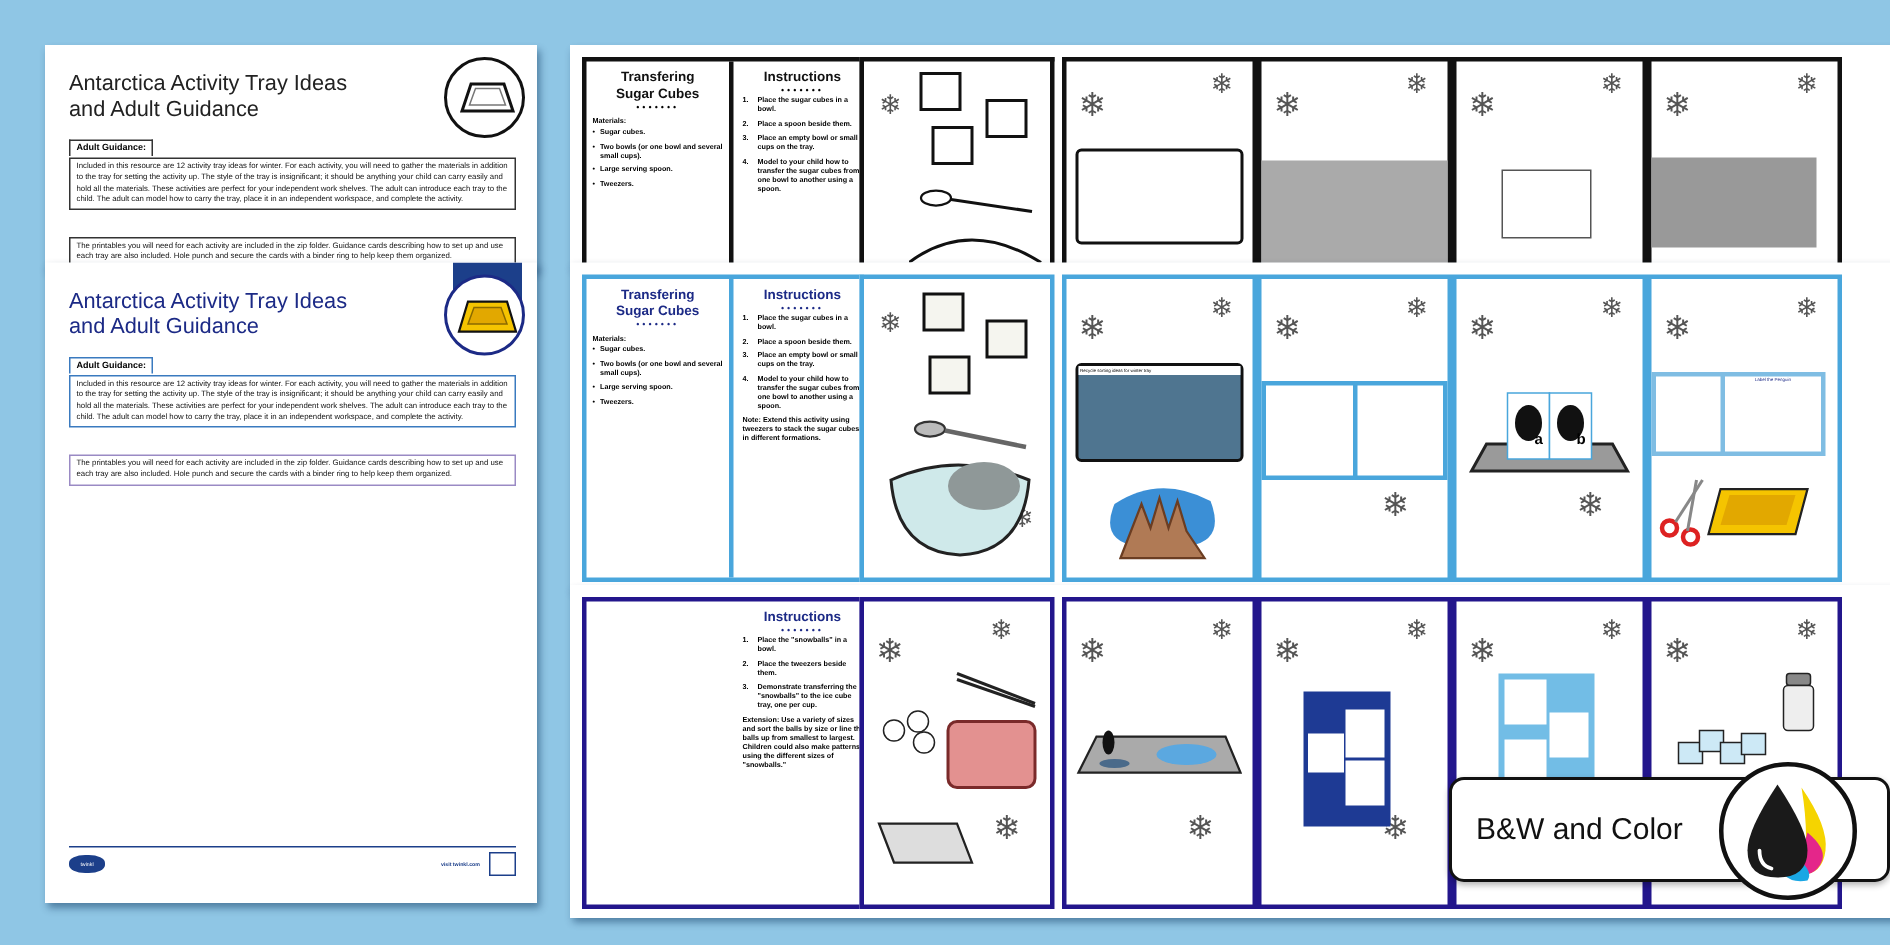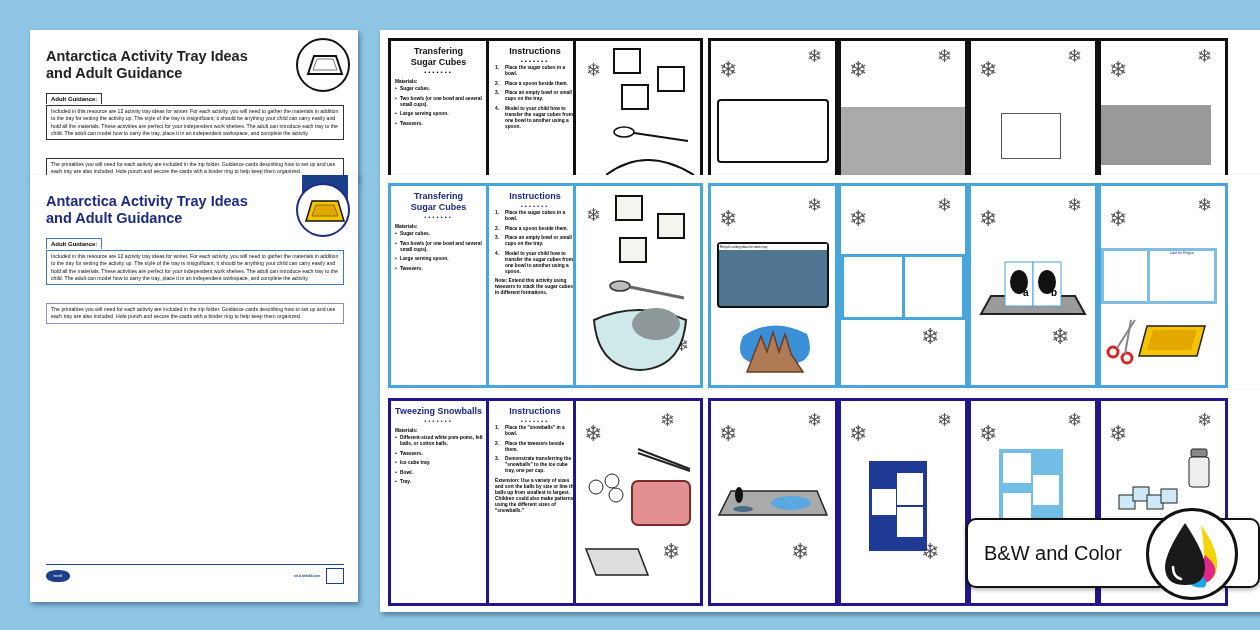--- a/index.html
+++ b/index.html
@@ -5,21 +5,21 @@
   * { box-sizing: border-box; margin: 0; padding: 0; }
   html, body { width: 1260px; height: 630px; overflow: hidden; }
   body { background: #8fc6e5; font-family: "Liberation Sans", sans-serif; position: relative; }
 
   
   .doc { position: absolute; left: 30px; width: 328px; background: #fff;
          box-shadow: 2px 3px 5px rgba(0,40,80,.45); }
   .doc.back  { top: 30px;  height: 150px; }
   .doc.front { top: 175px; height: 427px; }
   .doc .title { position: absolute; left: 16px; top: 18px; width: 240px;
-                font-size: 14.5px; font-weight: bold; line-height: 17px; }
+                font-size: 14.5px; font-weight: normal; line-height: 17px; }
   .doc.back .title { color: #222; }
   .doc.front .title { color: #1c2a86; }
   .doc .tab { position: absolute; right: 12px; top: 0; width: 46px; height: 36px; }
   .doc .badge { position: absolute; right: 8px; top: 8px; width: 54px; height: 54px;
                 border-radius: 50%; background: #fff; border: 2px solid #111; overflow: hidden; }
   .doc.front .badge { border-color: #1c2a86; }
   .doc .label-box { position: absolute; left: 16px; top: 63px; font-size: 6px; font-weight: bold;
                     padding: 2px 4px; border: 1px solid #333; border-bottom: none; background: #fff; }
   .doc.front .label-box { border-color: #3a7abf; }
   .doc .para { position: absolute; left: 16px; width: 298px; font-size: 5.2px; line-height: 7.3px;
@@ -270,32 +270,20 @@
         <line x1="12" y1="32" x2="30" y2="4" stroke="#888" stroke-width="2"></line>
         <line x1="20" y1="38" x2="26" y2="4" stroke="#888" stroke-width="2"></line>
         <polygon points="34,40 92,40 100,10 42,10" fill="#f5c400" stroke="#222" stroke-width="1.5"></polygon>
         <polygon points="42,34 86,34 92,14 48,14" fill="#e2a800"></polygon>
       </svg>
     </div>
   </div>
 
   <div class="row r2">
     <div class="panel" style="left:8px;width:188px;">
-      <div class="col col-mat">
-        <div class="h">Tweezing Snowballs</div>
-        <div class="dots">•••••••</div>
-        <div class="lbl">Materials:</div>
-        <ul class="mat">
-          <li>Different-sized white pom-poms, felt balls, or cotton balls.</li>
-          <li>Tweezers.</li>
-          <li>Ice cube tray.</li>
-          <li>Bowl.</li>
-          <li>Tray.</li>
-        </ul>
-      </div>
       <div class="col col-ins">
         <div class="h">Instructions</div>
         <div class="dots">•••••••</div>
         <ol class="ins">
           <li><span class="n">1.</span><span>Place the "snowballs" in a bowl.</span></li>
           <li><span class="n">2.</span><span>Place the tweezers beside them.</span></li>
           <li><span class="n">3.</span><span>Demonstrate transferring the "snowballs" to the ice cube tray, one per cup.</span></li>
         </ol>
         <div class="note">Extension: Use a variety of sizes and sort the balls by size or line the balls up from smallest to largest. Children could also make patterns using the different sizes of "snowballs."</div>
       </div>

